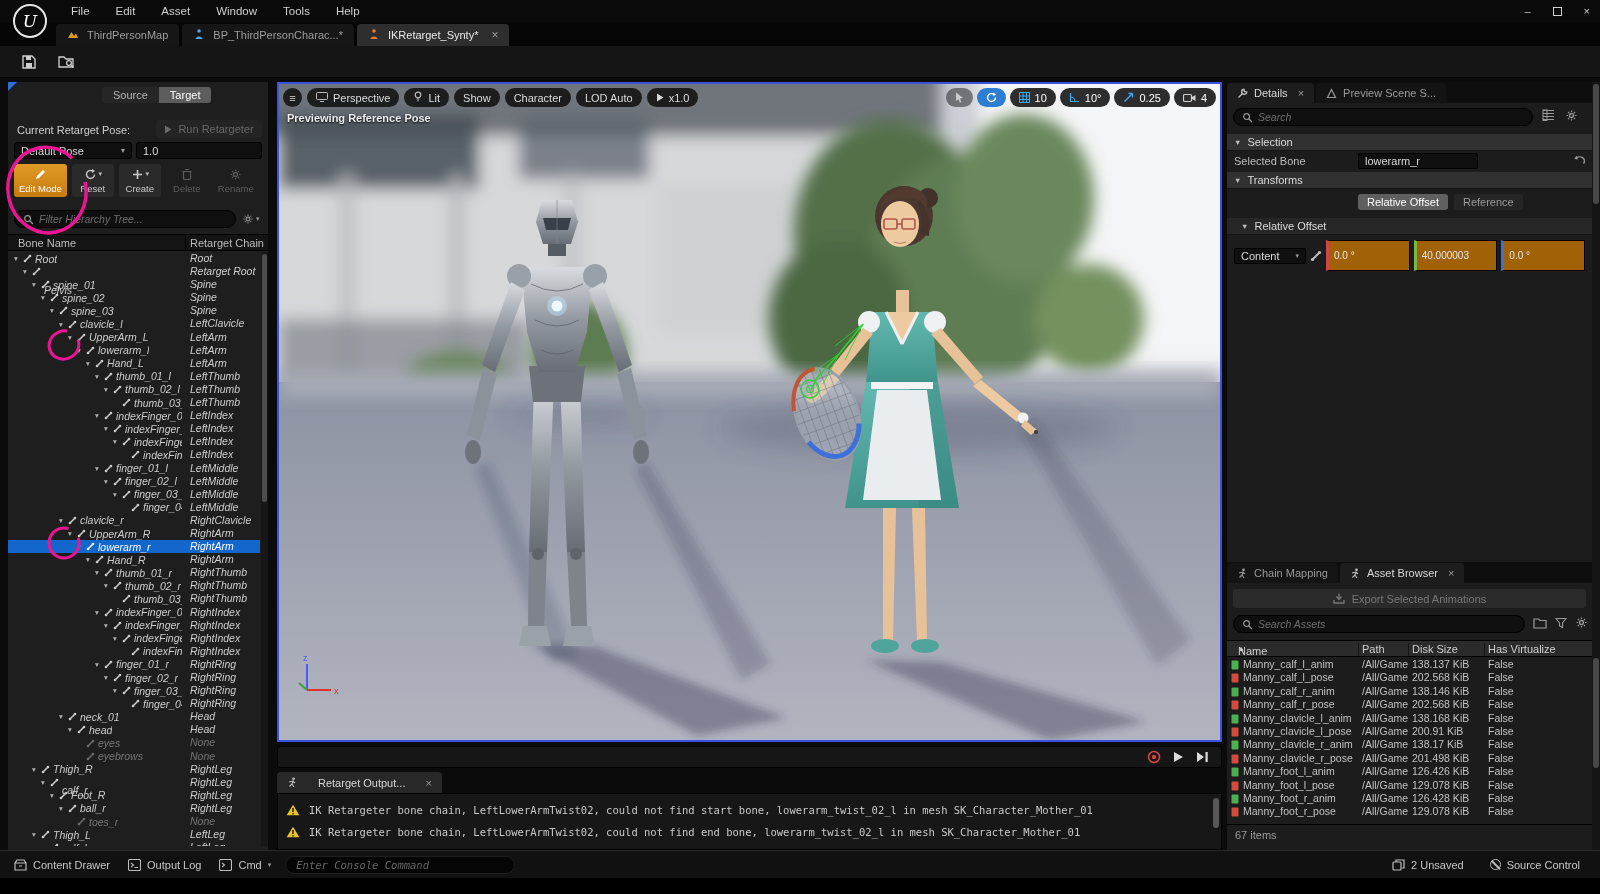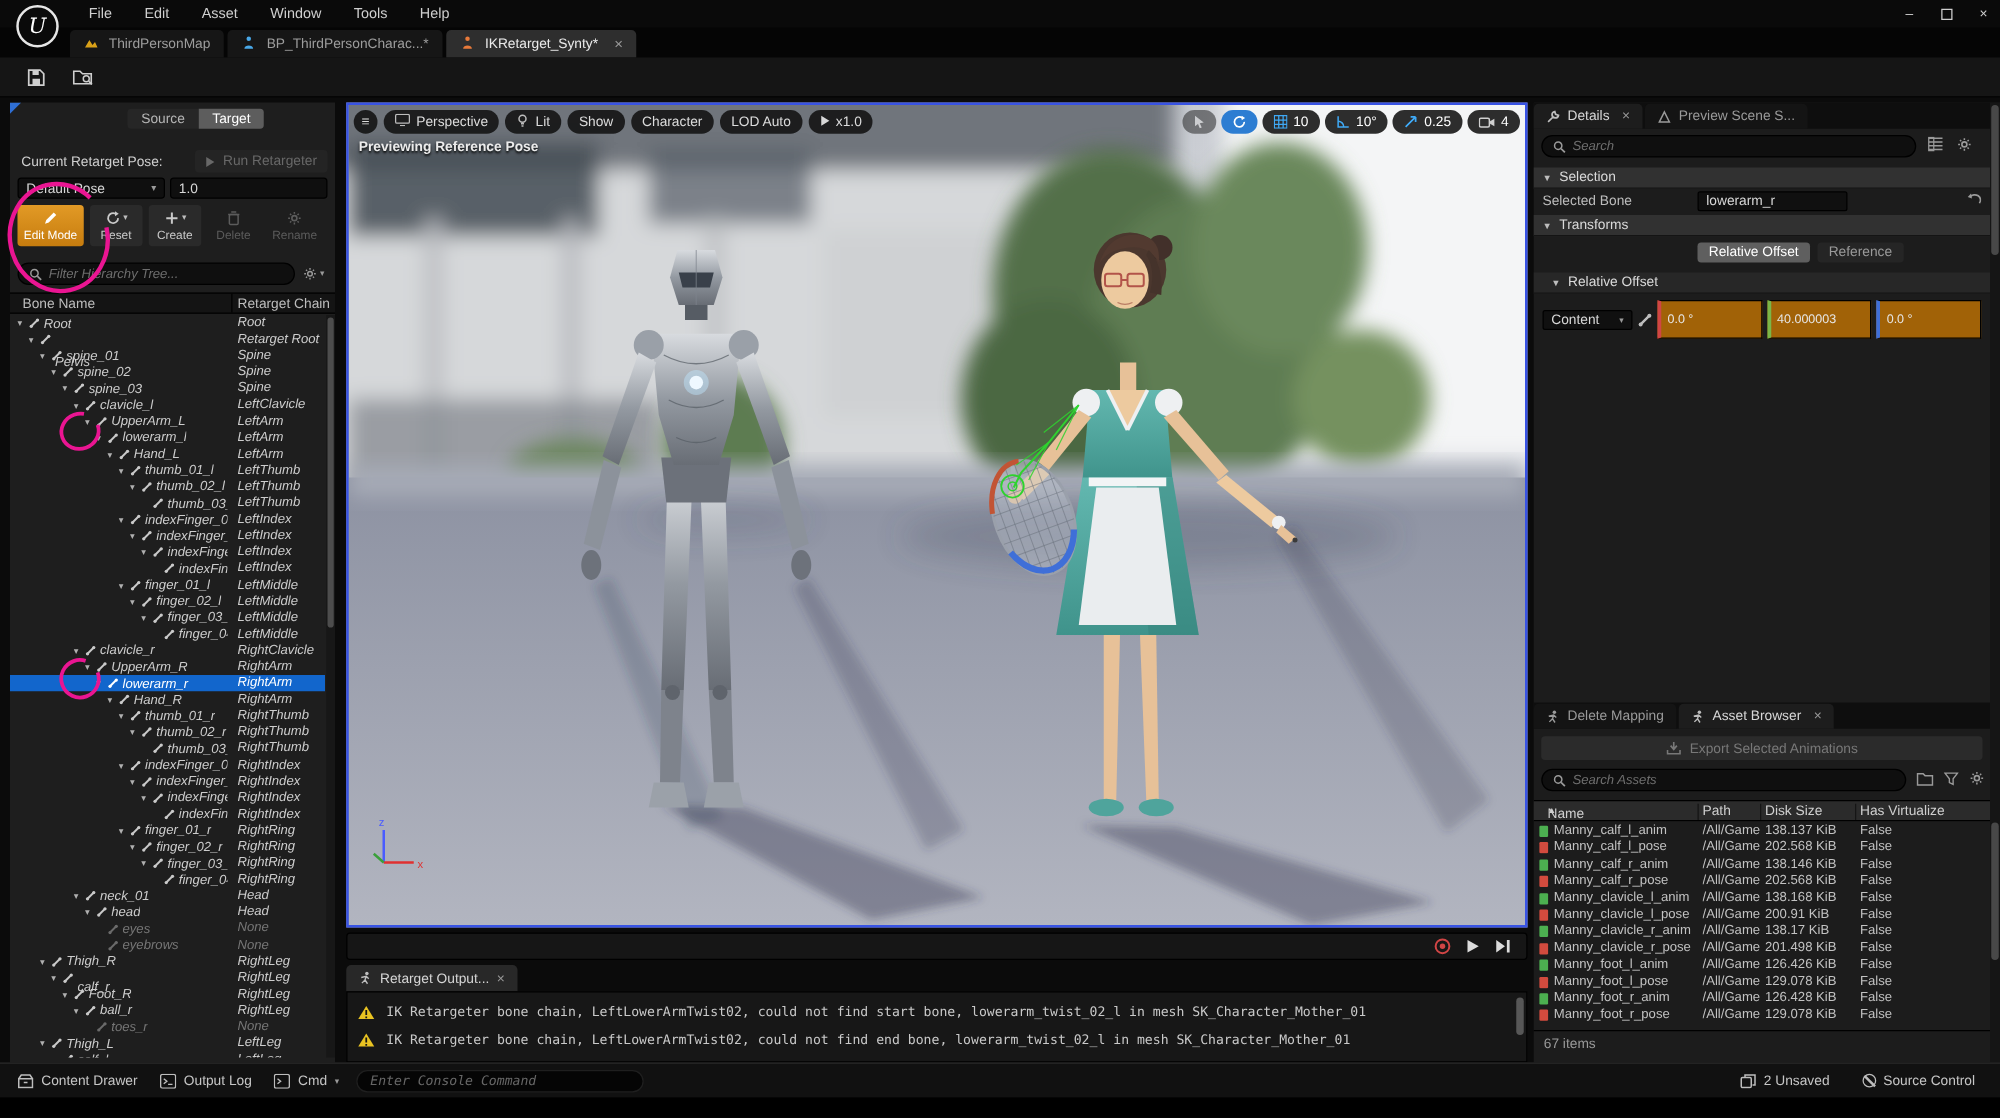--- a/index.html
+++ b/index.html
@@ -93,21 +93,21 @@
     text-shadow:0 1px 2px #000; }
   .axis-gizmo { position:absolute; left:16px; bottom:40px; z-index:3; }
 
   
   .timeline { position:absolute; left:277px; top:746px; width:945px; height:22px; background:#161616;
     border:1px solid #000; border-radius:3px; display:flex; align-items:center; justify-content:flex-end;
     gap:12px; padding-right:12px; }
 
   
   .out-tabs { position:absolute; left:277px; top:772px; height:21px; display:flex; align-items:flex-end; }
-  .out-tab { height:21px; display:flex; align-items:center; gap:6px; padding:0 10px; background:#282828;
+  .out-tab { height:21px; display:flex; align-items:center; gap:20px; padding:0 10px; background:#282828;
     border-radius:4px 4px 0 0; color:#d6d6d6; }
   .out-body { position:absolute; left:277px; top:793px; width:945px; height:57px; background:#171717;
     border:1px solid #000; padding:5px 8px; }
   .warn-line { display:flex; align-items:center; gap:9px; height:22px;
     font-family:"DejaVu Sans Mono", monospace; font-size:10.5px; color:#c9c9c9; white-space:nowrap; }
   .out-scroll { position:absolute; right:2px; top:4px; width:6px; height:30px; background:#575757; border-radius:3px; }
 
   
   .right-panel { position:absolute; left:1227px; top:82px; width:373px; height:768px; background:#1c1c1c; }
   .rp-tabs { position:absolute; left:0; top:0; right:0; height:21px; background:#0e0e0e; display:flex; align-items:flex-end; }
@@ -1238,21 +1238,21 @@
       <span class="numfield ry">40.000003</span>
       <span class="numfield rz">0.0 °</span>
     </div>
 
     <div class="ab-tabs">
       <div class="rp-tab inactive">
         <svg width="11" height="11" viewBox="0 0 11 11">
             <circle cx="6.5" cy="1.8" r="1.4" fill="#9a9a9a"></circle>
             <path d="M2 5 L6 4 L8 6 M6 4 L5 7 L7 10 M5 7 L2.5 9.5" stroke="#9a9a9a" stroke-width="1.1" fill="none"></path>
           </svg>
-        <span>Delete Mapping</span>
+        <span>Chain Mapping</span>
       </div>
       <div class="rp-tab">
         <svg width="11" height="11" viewBox="0 0 11 11">
             <circle cx="6.5" cy="1.8" r="1.4" fill="#bdbdbd"></circle>
             <path d="M2 5 L6 4 L8 6 M6 4 L5 7 L7 10 M5 7 L2.5 9.5" stroke="#bdbdbd" stroke-width="1.1" fill="none"></path>
           </svg>
         <span>Asset Browser</span>
         <span class="tclose">×</span>
       </div>
     </div>

